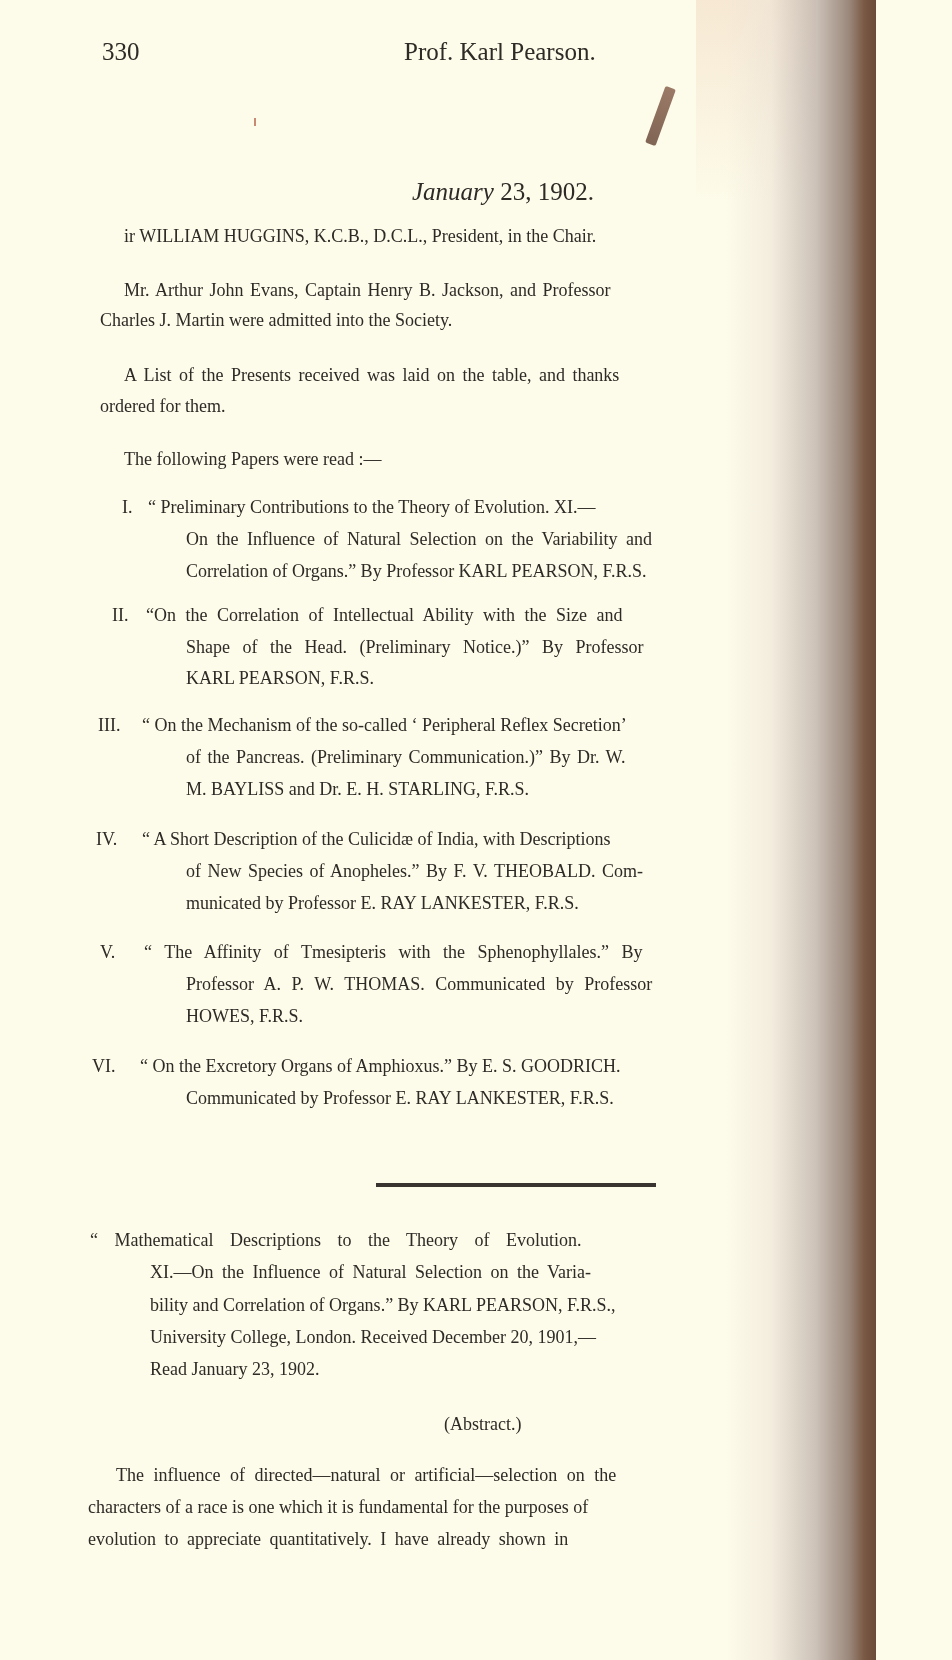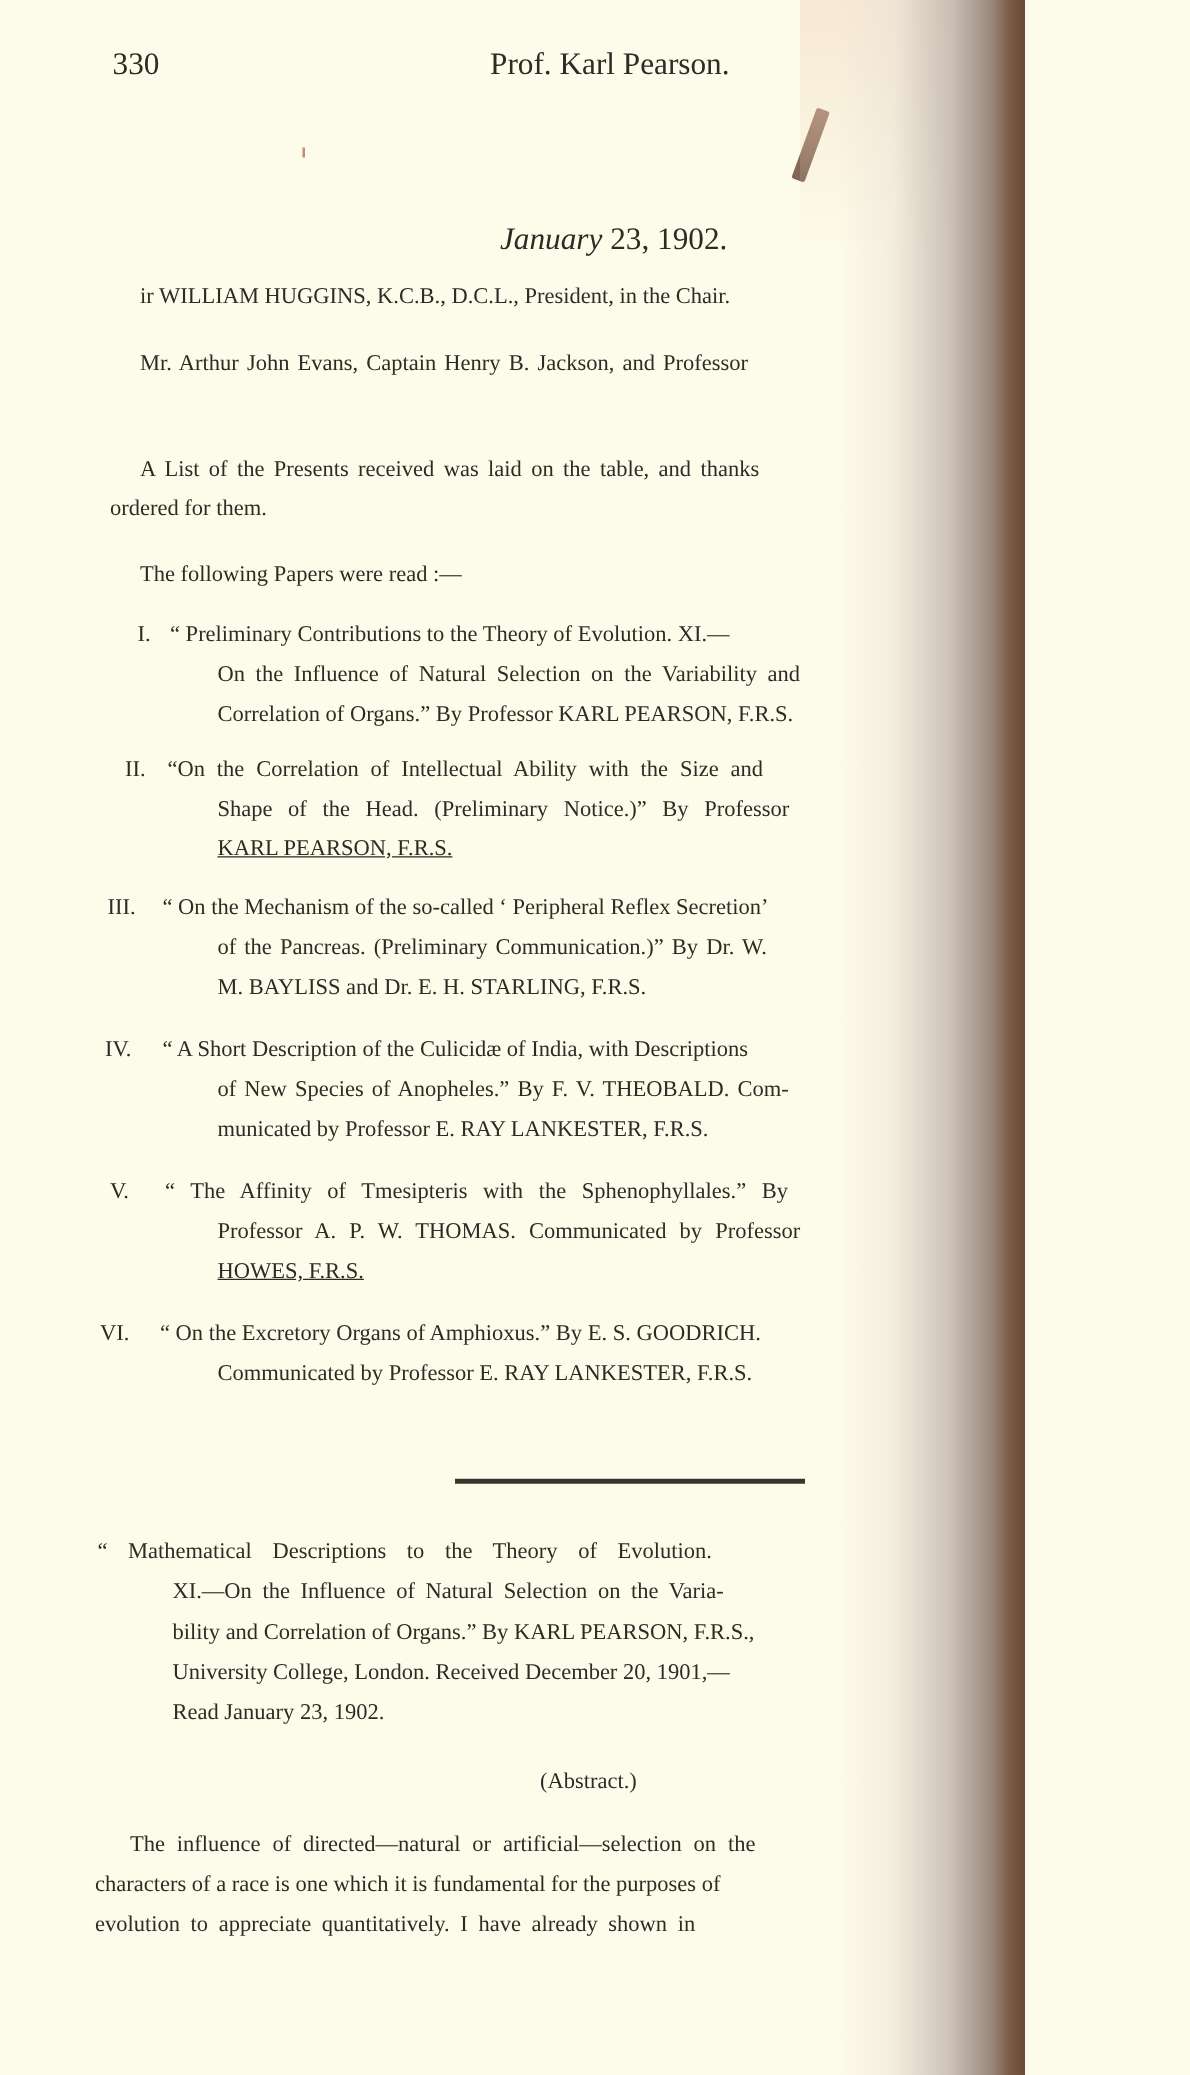--- a/index.html
+++ b/index.html
@@ -10,22 +10,22 @@
       width: 952px;
       height: 1660px;
       position: relative;
       overflow: hidden;
       background: #fdfbe9;
       font-family: "Liberation Serif", "DejaVu Serif", serif;
       color: #2e2a26;
     }
     .page {
       position: absolute;
-      left: 0; top: 0;
-      width: 820px; height: 1660px;
+      left: 12px; top: 0;
+      width: 820px; height: 1660px; padding-left: 44px;
     }
     .gutter {
       position: absolute;
       top: 0; right: 0;
       width: 150px; height: 1660px;
       background: linear-gradient(to right,
         rgba(253,251,233,0) 0%,
         rgba(236,226,214,0.55) 30%,
         rgba(196,184,176,0.85) 60%,
         rgba(150,130,118,0.95) 82%,
@@ -63,21 +63,21 @@
       left: 242px; top: 118px;
       width: 2px; height: 8px;
       background: #c88a72;
     }
     .date-line {
       top: 178px; left: 400px;
       font-size: 25px;
     }
     .date-line .it { font-style: italic; }
     .line { font-size: 18px; }
-    .sc { font-variant: small-caps; text-decoration: underline; }
+    .sc { font-variant: small-caps; }
     .rule {
       position: absolute;
       left: 364px; top: 1183px;
       width: 280px; height: 4px;
       background: #3a3430;
     }
   </style>
 </head>
 <body>
 
@@ -89,20 +89,21 @@
   <div class="pen-mark"></div>
   <div class="tick-mark"></div>
 
   <div class="abs date-line">
     <span class="it">January</span><span> 23, 1902.</span>
   </div>
 
   <div class="abs line" style="left:112px; top:226px;">ir WILLIAM HUGGINS, K.C.B., D.C.L., President, in the Chair.</div>
 
   <div class="abs line" style="left:112px; top:280px; word-spacing:2px;">Mr. Arthur John Evans, Captain Henry B. Jackson, and Professor</div>
+  <div class="abs line" style="left:88px; top:310px;">Charles J. Martin were admitted into the Society.</div>
 
   <div class="abs line" style="left:112px; top:365px; word-spacing:3px;">A List of the Presents received was laid on the table, and thanks</div>
   <div class="abs line" style="left:88px; top:396px;">ordered for them.</div>
 
   <div class="abs line" style="left:112px; top:449px;">The following Papers were read :—</div>
 
   <div>
     <div class="abs line" style="left:110px; top:497px;">I.</div>
     <div class="abs line" style="left:136px; top:497px;">“ Preliminary Contributions to the Theory of Evolution. XI.—</div>
     <div class="abs line" style="left:174px; top:529px; word-spacing:4px;">On the Influence of Natural Selection on the Variability and</div>

